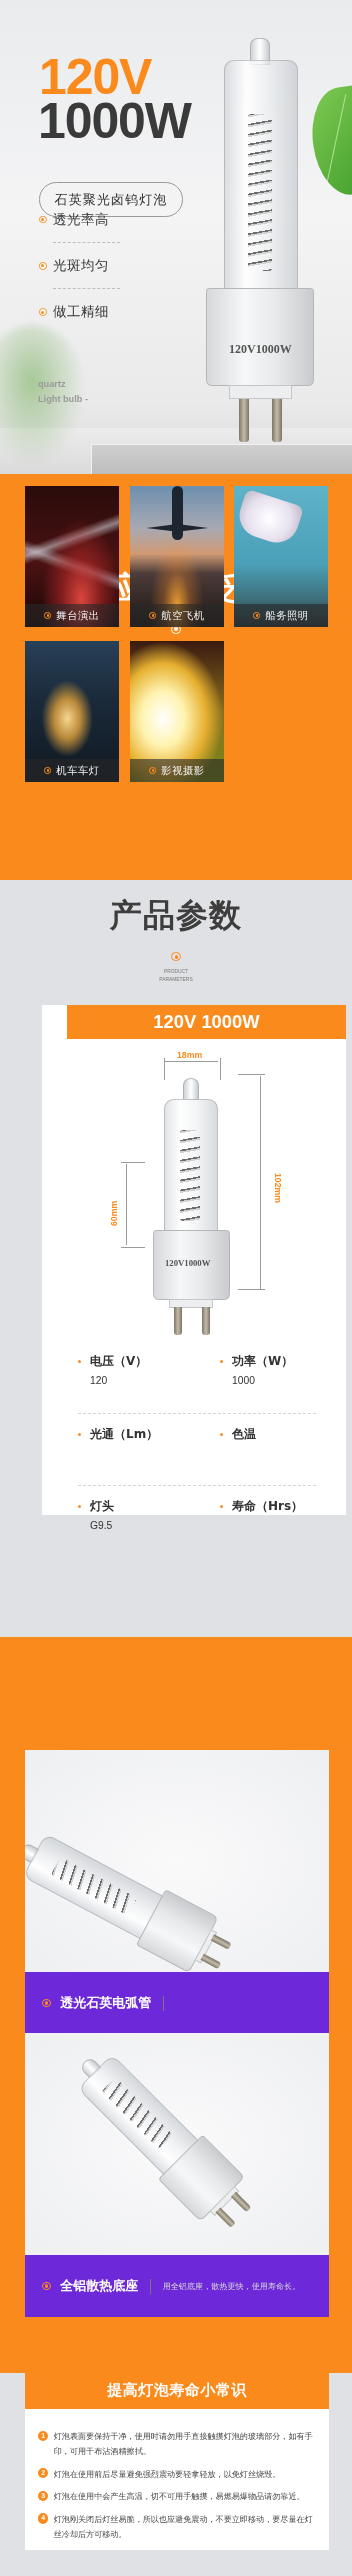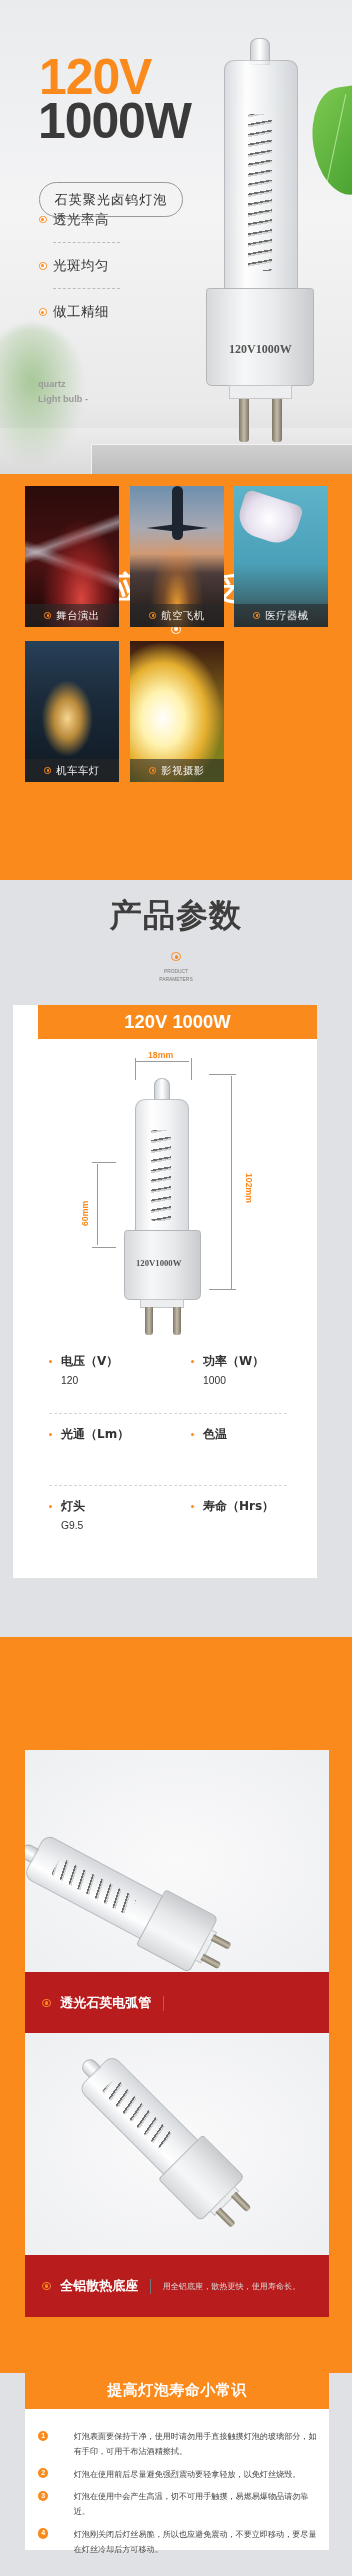--- a/index.html
+++ b/index.html
@@ -55,21 +55,21 @@
   .app-tile .cap .dot::after { content: ""; position: absolute; left: 1.1px; top: 1.1px; width: 2.2px; height: 2.2px; border-radius: 50%; background: #fb8a1c; }
   .app-tile .cap .lbl { color: #f2f2f2; font-size: 10.3px; letter-spacing: 0.5px; }
 
   
   .params { position: relative; height: 757px; background: #e0e1e4; }
   .params .sec-head { position: absolute; top: 19px; left: 0; width: 100%; }
   .params .sec-head .cn { color: #3d3d3d; }
   .params .sec-head .ring { border: 0.5px solid #fb8a1c; margin-top: 20.6px; }
   .params .sec-head .ring::after { background: #fb8a1c; }
   .params .sec-head .en { color: #777; margin-top: 7.6px; }
-  .params .card { position: absolute; left: 13px; top: 125px; width: 304px; height: 573px; background: #fff; padding-left: 25px; }
+  .params .card { position: absolute; left: 42px; top: 125px; width: 304px; height: 510px; background: #fff; padding-left: 25px; }
   .params .card-head { height: 34px; background: #fb8a1c; color: #fff; display: flex; align-items: center; justify-content: center; font-family: "Liberation Sans", sans-serif; font-weight: bold; font-size: 18.4px; }
   .dim { position: absolute; font-family: "Liberation Sans", sans-serif; font-weight: bold; color: #fb8a1c; font-size: 8.7px; }
   .dim-line { position: absolute; background: #9a9a9a; }
   .spec-grid { position: absolute; left: 36px; top: 336px; width: 238px; }
   .spec-row { position: relative; height: 72px; }
   .spec-row.sep { border-top: 0.5px dashed #d4d4d4; }
   .spec { position: absolute; top: 12px; }
   .spec.left { left: 0; }
   .spec.right { left: 142px; }
   .spec .k { display: flex; align-items: center; font-size: 12px; color: #333; font-weight: bold; }
@@ -78,38 +78,38 @@
 
   
   .details { position: relative; height: 736px; background: #fb8a1c; }
   .details .sec-head { position: absolute; top: 5.4px; left: 0; width: 100%; }
   .details .sec-head .cn { color: #fff; }
   .details .sec-head .ring { border: 1.1px solid #fff; margin-top: 20.6px; }
   .details .sec-head .ring::after { background: #fff; left: 1.6px; top: 1.6px; }
   .details .sec-head .en { color: #fde1c3; margin-top: 7.6px; }
   .detail-card { position: absolute; left: 25px; width: 304px; background: #f3f4f5; overflow: hidden; }
   .detail-card .photo { position: relative; height: 222px; background: radial-gradient(ellipse at 50% 50%, #fafafb, #eeeff1); overflow: hidden; }
-  .detail-card .bar { height: 62px; background: #b91c1c; display: flex; align-items: center; padding-left: 17.3px; }
+  .detail-card .bar { height: 62px; background: #6d28d9; display: flex; align-items: center; padding-left: 17.3px; }
   .detail-card .bar .dot { width: 8.7px; height: 8.7px; border-radius: 50%; border: 1.1px solid #fb8a1c; position: relative; flex: none; }
   .detail-card .bar .dot::after { content: ""; position: absolute; left: 1.6px; top: 1.6px; width: 3.3px; height: 3.3px; border-radius: 50%; background: #fb8a1c; }
   .detail-card .bar .title { color: #fff; font-size: 13px; font-weight: bold; margin-left: 9.2px; white-space: nowrap; }
   .detail-card .bar .divider { width: 0.5px; height: 15px; background: #777; margin: 0 12px; flex: none; }
   .detail-card .bar .desc { color: #d8d8d8; font-size: 8.1px; line-height: 15px; }
 
   
   .rot { position: absolute; transform-origin: center center; }
 
   
   .tips { position: relative; height: 202px; background: #e0e1e4; }
   .tips .card { position: absolute; left: 25px; top: -1.6px; width: 304px; height: 179px; background: #fff; }
   .tips .card-head { height: 38px; background: #fb8a1c; color: #fff; display: flex; align-items: center; justify-content: center; font-size: 15px; font-weight: bold; letter-spacing: 0.5px; }
   .tips ol { list-style: none; padding: 19.5px 11px 0 13px; }
   .tips li { display: flex; align-items: flex-start; margin-bottom: 7.6px; }
   .tips li .num { width: 10.3px; height: 10.3px; border-radius: 50%; background: #fb8a1c; color: #fff; font-family: "Liberation Sans", sans-serif; font-weight: bold; font-size: 7px; line-height: 10.3px; text-align: center; flex: none; margin-right: 5.4px; margin-top: 1.6px; }
-  .tips li .txt { font-size: 8.1px; line-height: 15px; color: #444; margin-left: 20px; }
+  .tips li .txt { font-size: 8.1px; line-height: 15px; color: #444; }
 </style>
 </head>
 <body>
 
 <div class="page">
 
   <section class="hero">
     <div class="table"></div>
     <div class="table-front"></div>
     <div class="leaf-blur"></div>
@@ -179,21 +179,21 @@
         <span class="dot"></span>
         <span class="lbl">舞台演出</span>
       </div>
     </div>
     <div class="app-tile" style="left:234px; top:12px;">
       <div class="img" style="background: linear-gradient(180deg, #5fb3c9 0%, #4aa0b8 55%, #3e6f7a 80%, #2e3c40 100%);">
         <div style="position:absolute; left:5.4px; top:11px; width:60px; height:43px; background: radial-gradient(circle, #fff 0%, #e6e0ee 60%, #b9b3c2 100%); border-radius: 7.6px 7.6px 22px 22px; transform: rotate(18deg);"></div>
       </div>
       <div class="cap">
         <span class="dot"></span>
-        <span class="lbl">医疗器械</span>
+        <span class="lbl">船务照明</span>
       </div>
     </div>
     <div class="app-tile" style="left:25px; top:167px;">
       <div class="img" style="background: radial-gradient(ellipse at 45% 55%, #f7d58f 0%, #b98a3a 18%, transparent 35%), linear-gradient(180deg, #274058 0%, #1b2b3b 40%, #0f1821 100%);"></div>
       <div class="cap">
         <span class="dot"></span>
         <span class="lbl">机车车灯</span>
       </div>
     </div>
     <div class="app-tile" style="left:130px; top:167px;">

